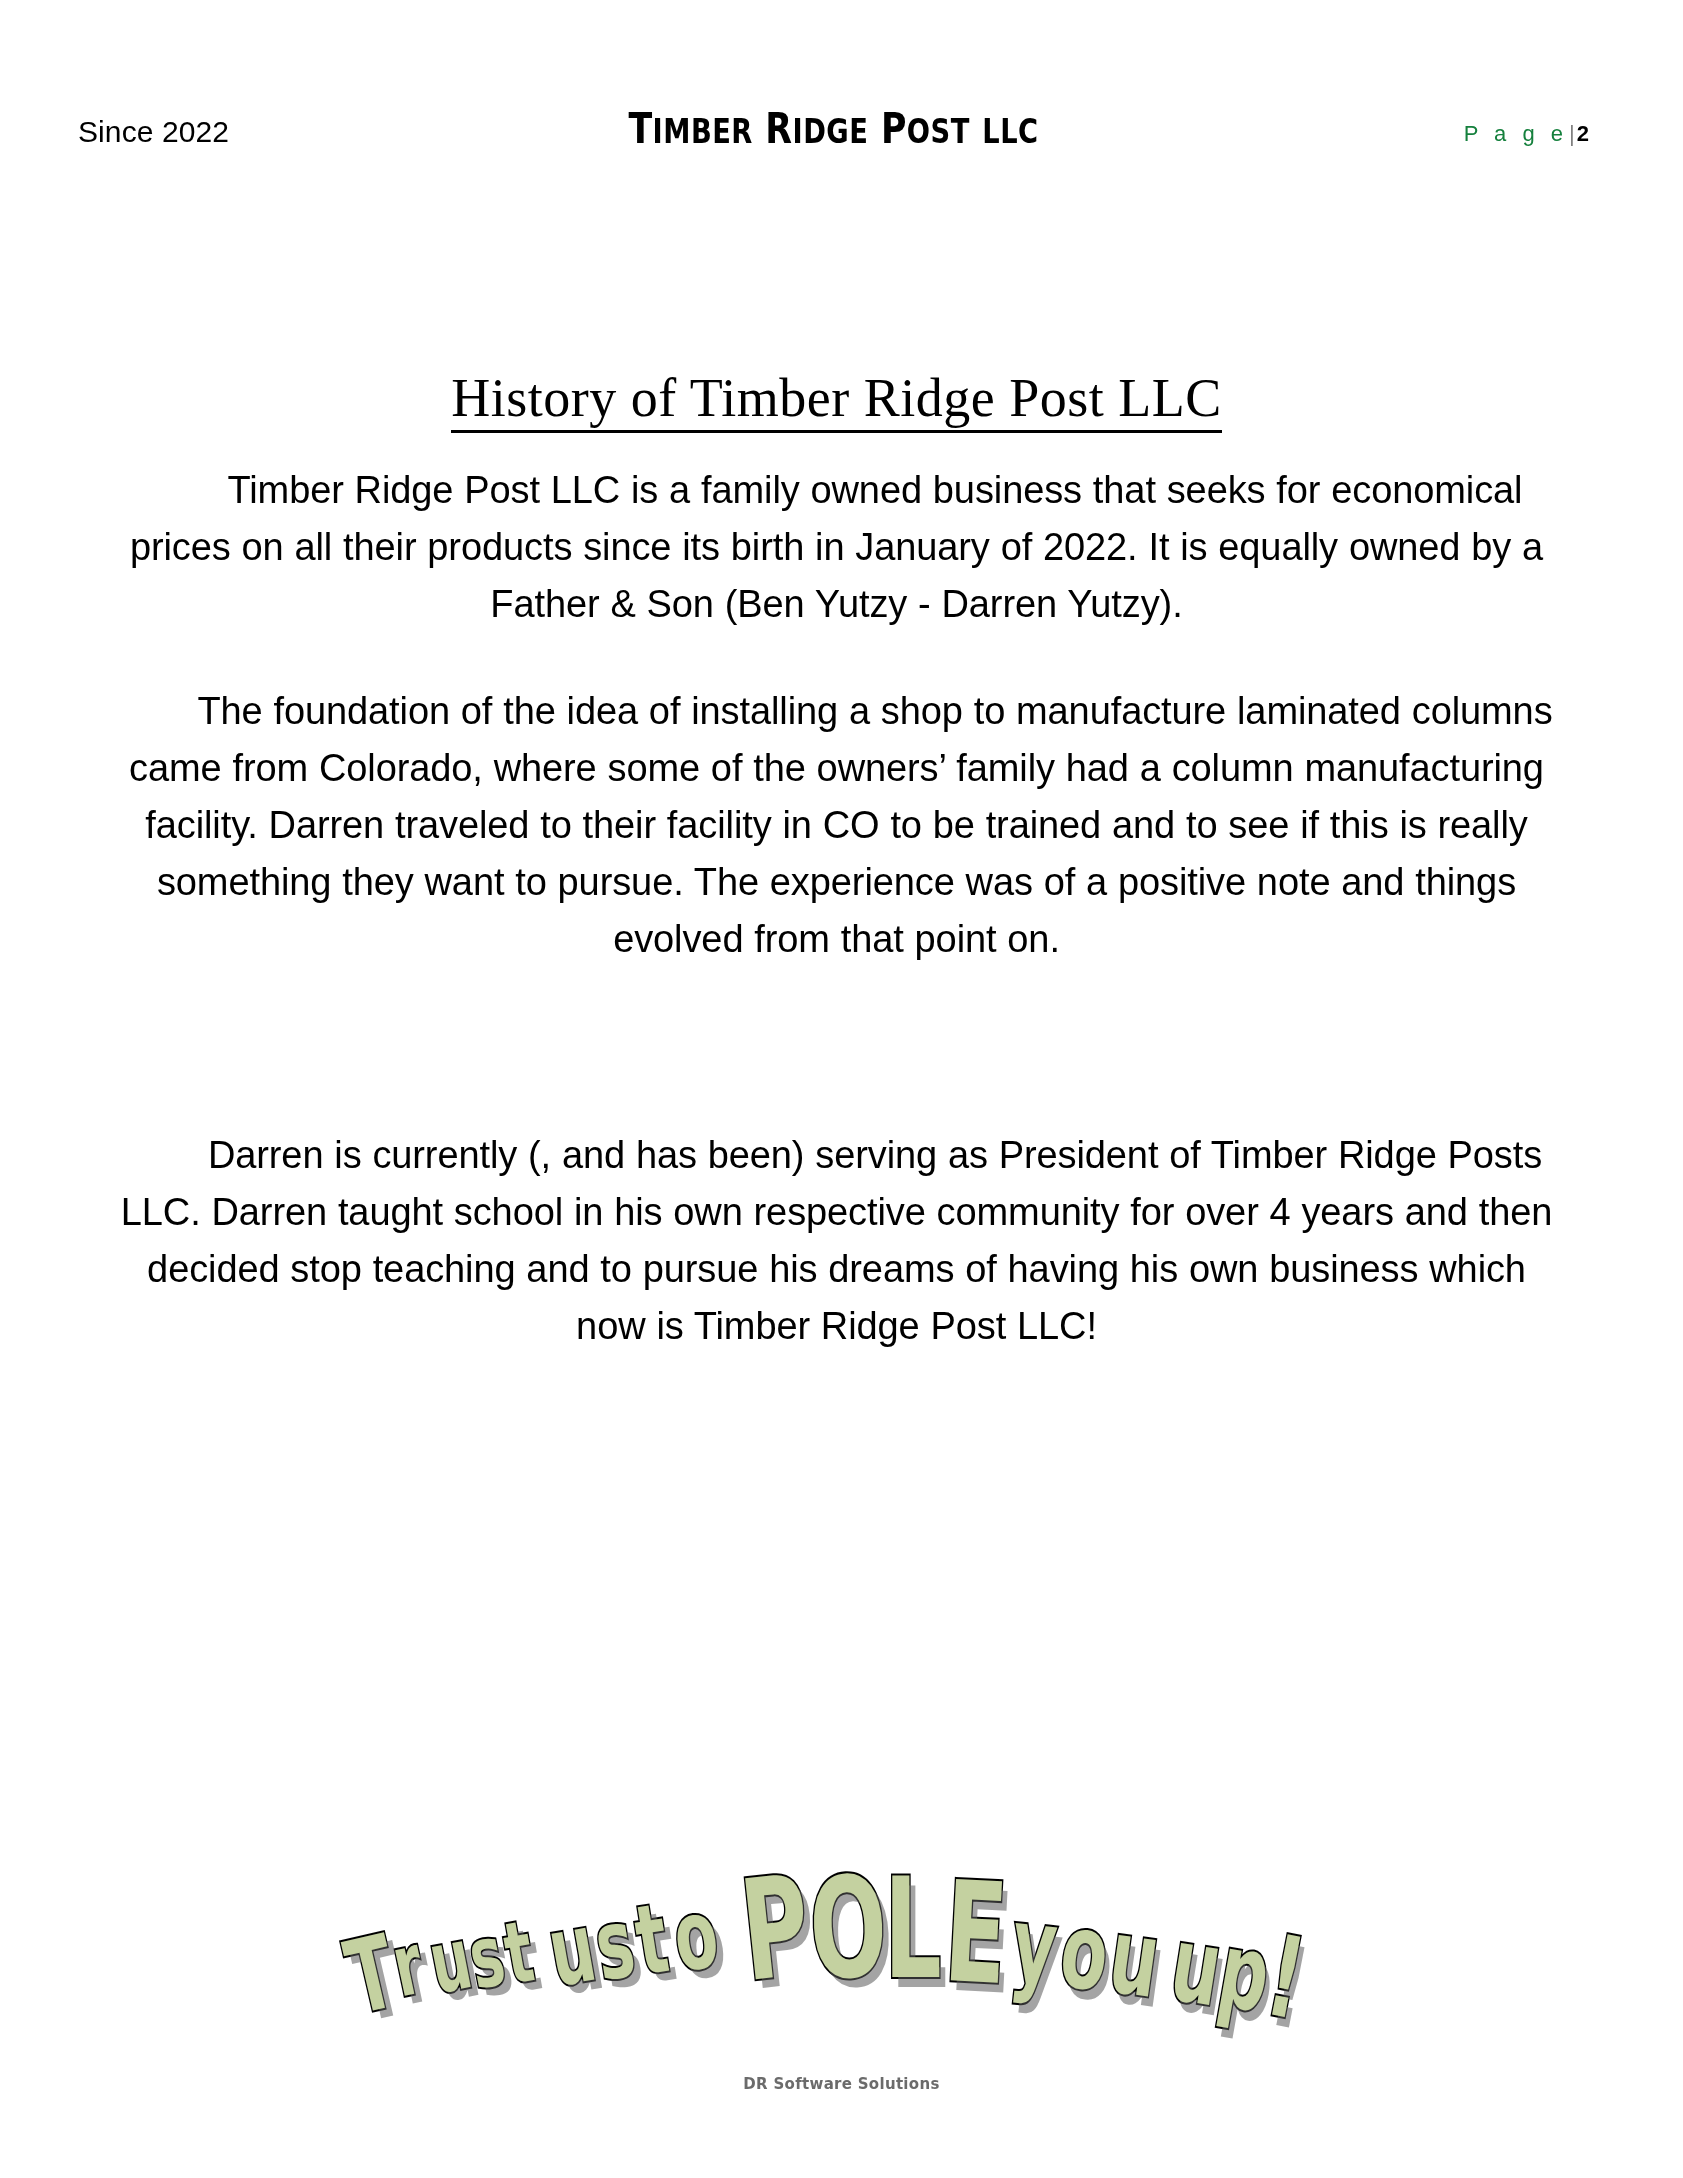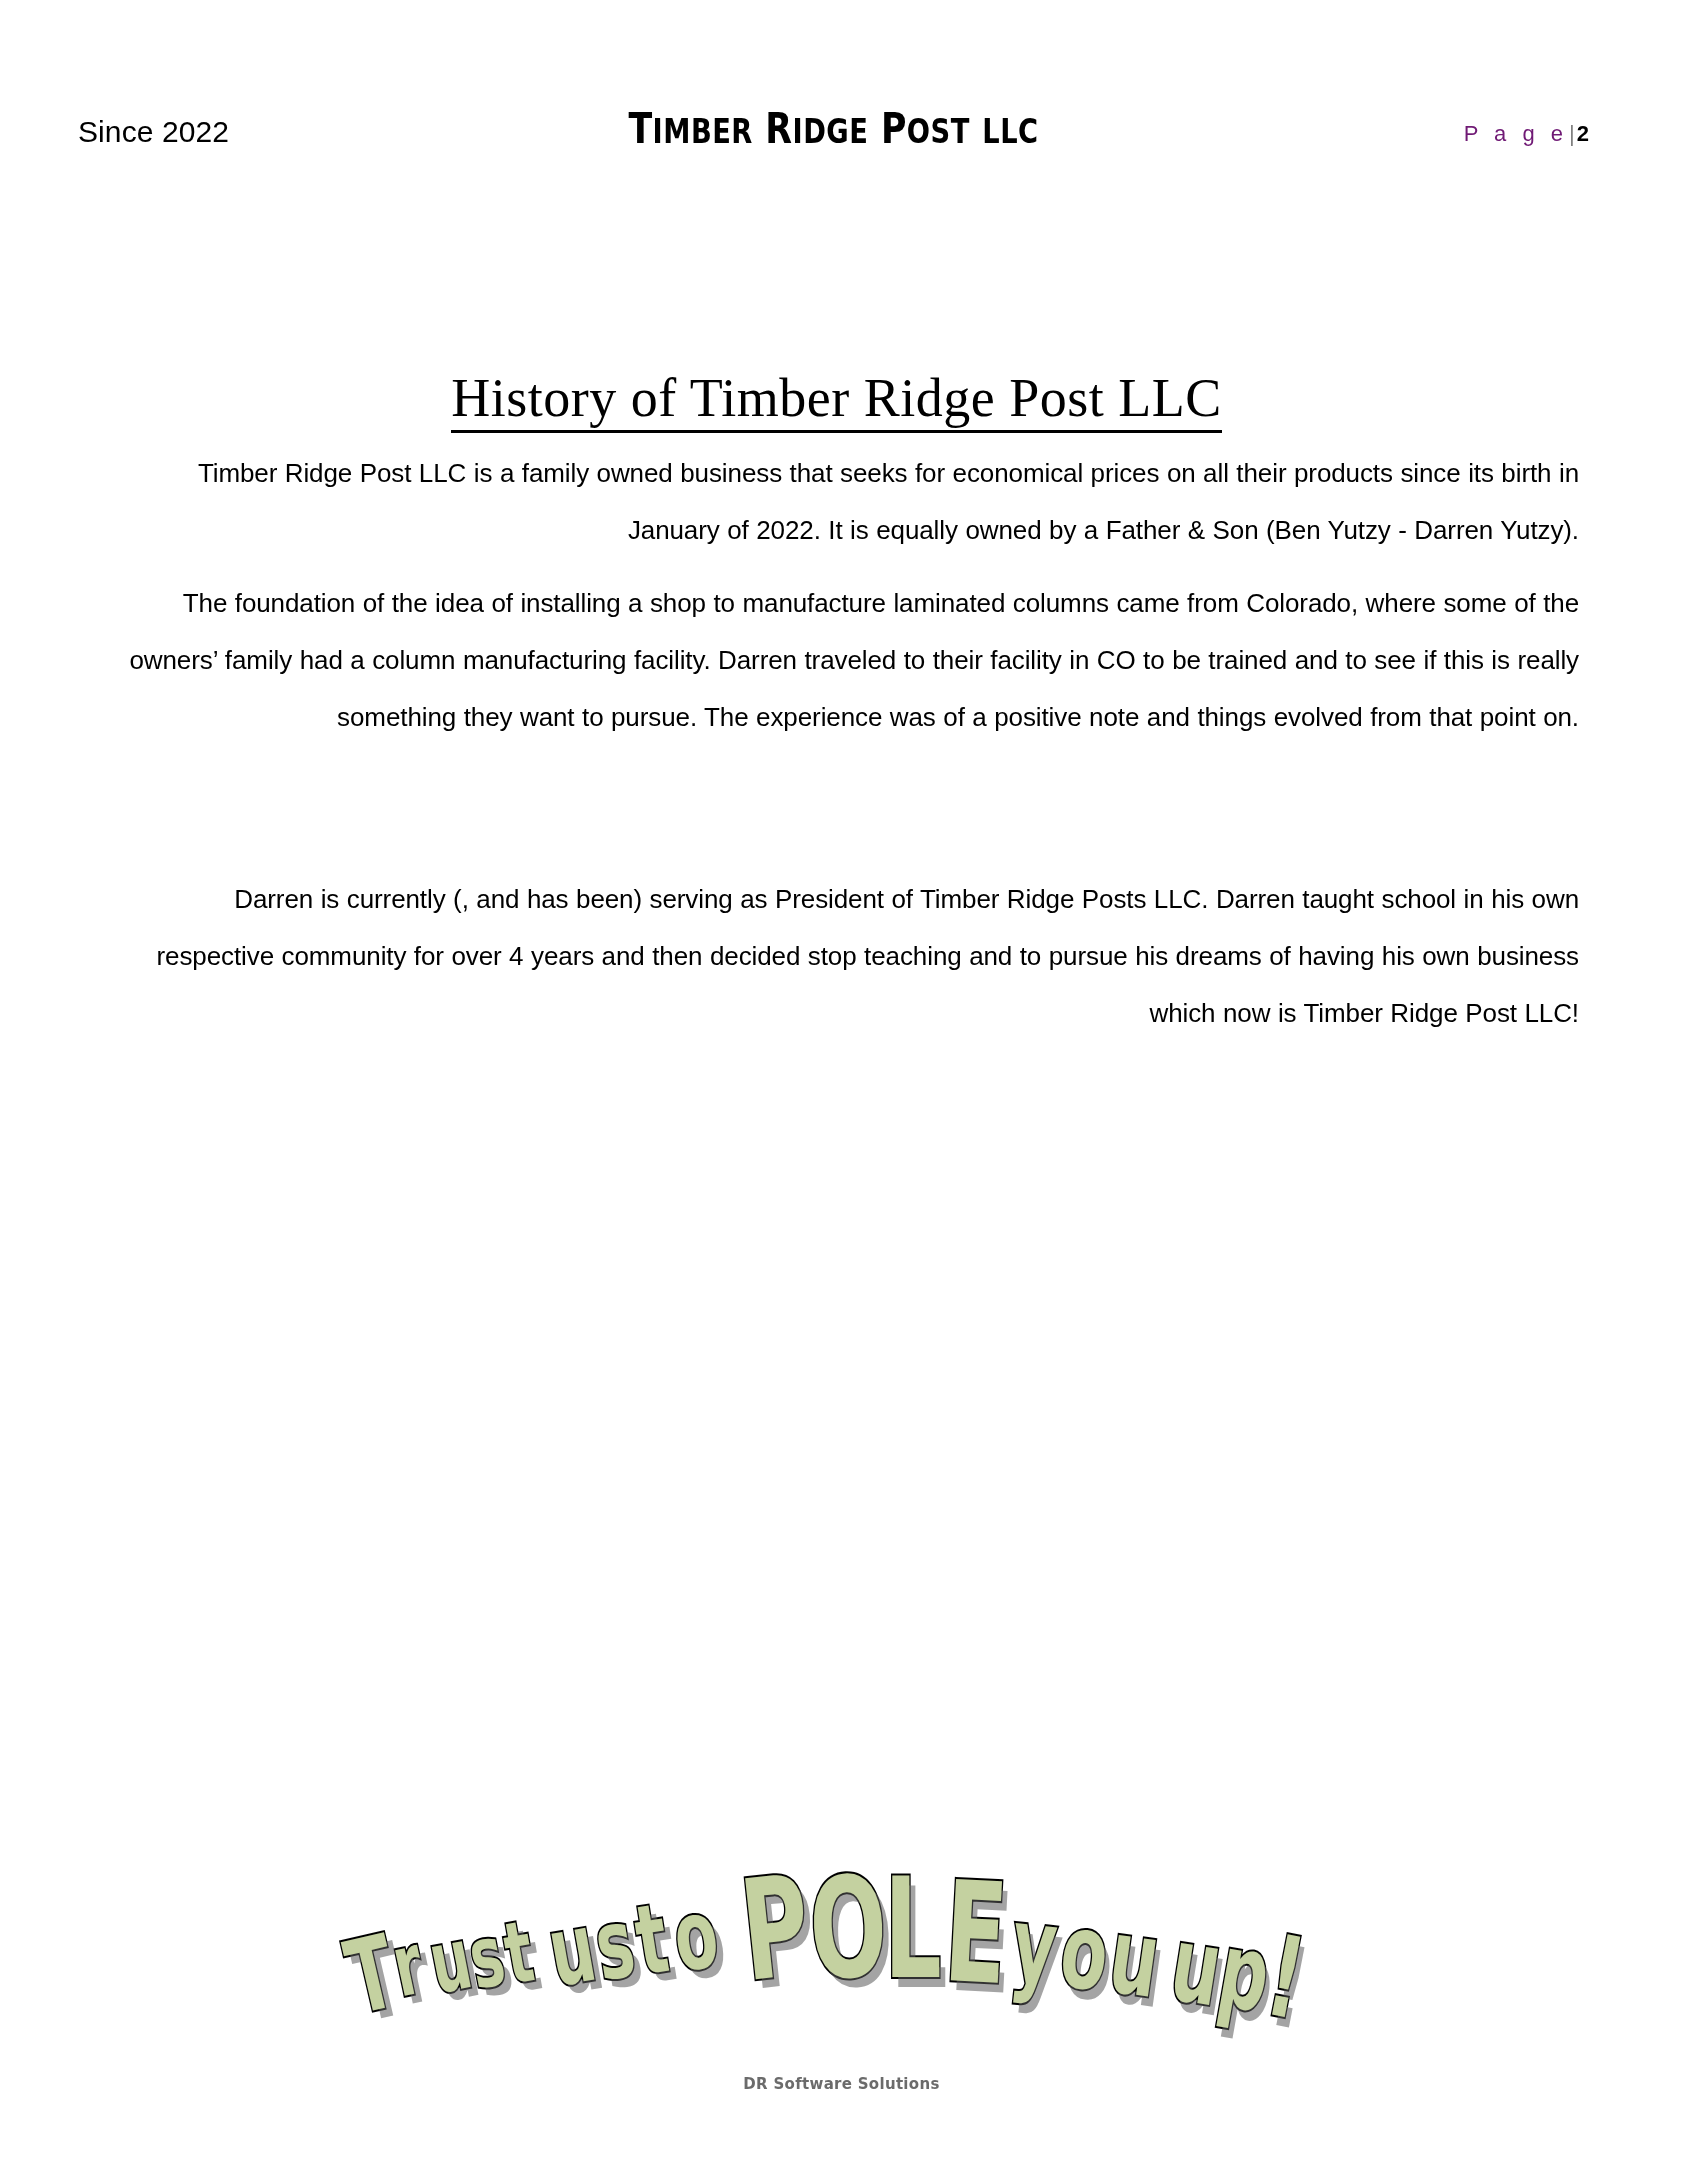--- a/index.html
+++ b/index.html
@@ -61,21 +61,21 @@
   .header-right {
     position: absolute;
     right: 0;
     top: 14px;
     font-family: "Liberation Sans", sans-serif;
     font-size: 22px;
     line-height: 26px;
     white-space: nowrap;
   }
   .header-right .page-word {
-    color: #701a75;
+    color: #15803d;
     letter-spacing: 5px;
   }
   .header-right .page-sep {
     color: #808080;
     padding: 0 2px 0 1px;
   }
   .header-right .page-num {
     color: #000;
     font-weight: 700;
     letter-spacing: 0;
@@ -100,26 +100,26 @@
     color: #000;
   }
   h1.section-title.underlined span.title-text {
     border-bottom: 3px solid #000;
     padding-bottom: 2px;
   }
 
   .title-block-1 { margin-top: 0; }
 
   p.body-par {
-    margin: 0;
-    font-family: "Liberation Sans", sans-serif;
-    font-size: 26px;
+    margin: 17px;
+    font-family: "Liberation Sans", sans-serif;
+    font-size: 38px;
     line-height: 57px;
     color: #000;
-    text-align: right;
+    text-align: center;
     text-indent: 77px;
     letter-spacing: -0.1px;
     word-spacing: 0.4px;
   }
   p.body-par + p.body-par {
     margin-top: 8px;
   }
 
   .gap-after-par1 { height: 16px; }
   .gap-before-h2 { height: 111px; }

